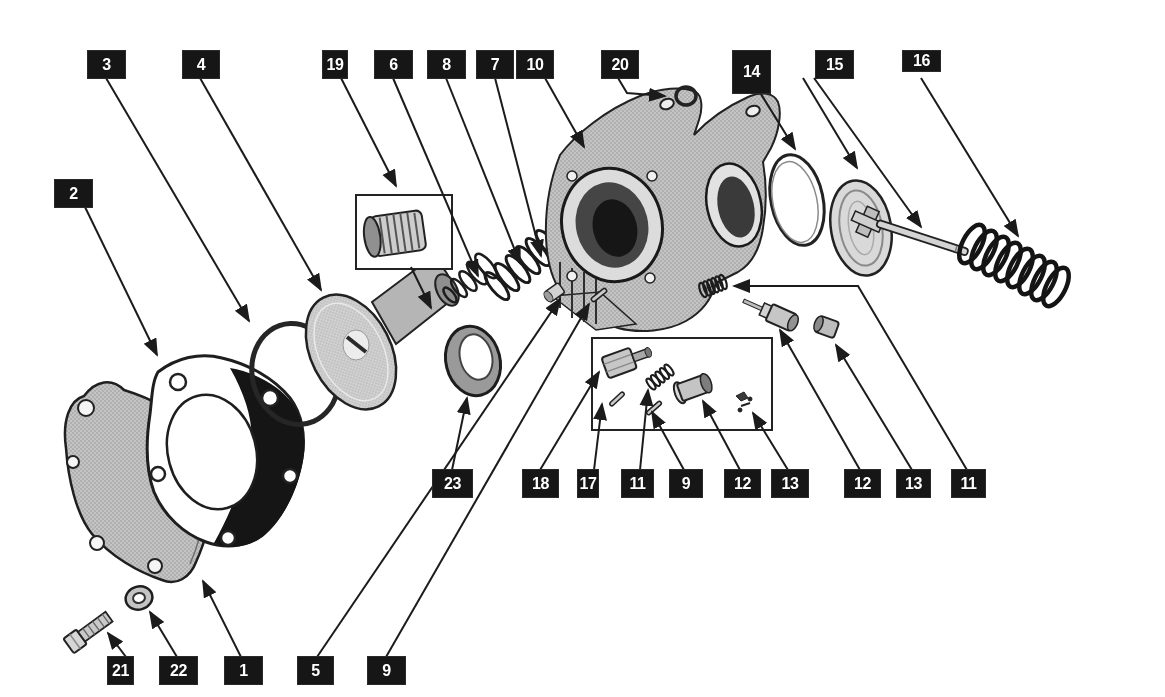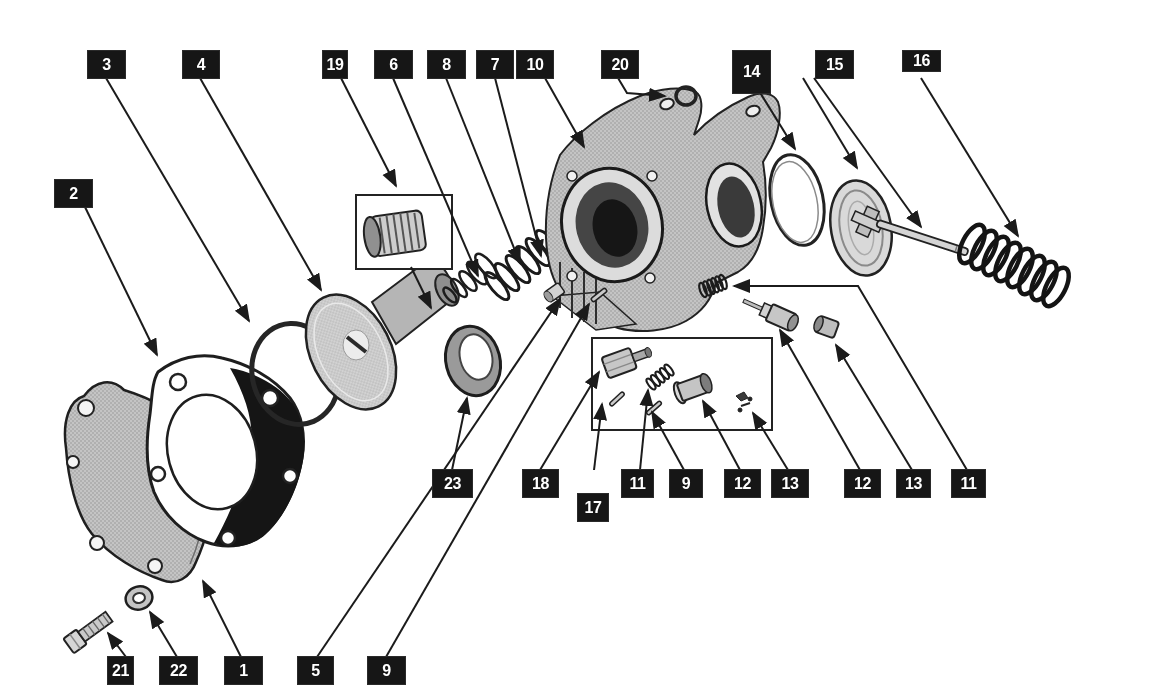--- a/index.html
+++ b/index.html
@@ -289,21 +289,21 @@
     <div class="callout" style="left: 428px; top: 51px; width: 37px; height: 27px;">8</div>
     <div class="callout" style="left: 477px; top: 51px; width: 36px; height: 27px;">7</div>
     <div class="callout" style="left: 517px; top: 51px; width: 36px; height: 27px;">10</div>
     <div class="callout" style="left: 602px; top: 51px; width: 36px; height: 27px;">20</div>
     <div class="callout" style="left: 733px; top: 51px; width: 37px; height: 42px;">14</div>
     <div class="callout" style="left: 788px; top: 51px; width: 37px; height: 27px; margin-left: 28px;">15</div>
     <div class="callout" style="left: 903px; top: 51px; width: 37px; height: 20px;">16</div>
     <div class="callout" style="left: 55px; top: 180px; width: 37px; height: 27px;">2</div>
     <div class="callout" style="left: 433px; top: 470px; width: 39px; height: 27px; text-align: center;">23</div>
     <div class="callout" style="left: 523px; top: 470px; width: 35px; height: 27px;">18</div>
-    <div class="callout" style="left: 578px; top: 470px; width: 30px; height: 27px; margin-top: 24px;">17</div>
+    <div class="callout" style="left: 578px; top: 470px; width: 20px; height: 27px;">17</div>
     <div class="callout" style="left: 622px; top: 470px; width: 31px; height: 27px;">11</div>
     <div class="callout" style="left: 670px; top: 470px; width: 32px; height: 27px;">9</div>
     <div class="callout" style="left: 725px; top: 470px; width: 35px; height: 27px;">12</div>
     <div class="callout" style="left: 772px; top: 470px; width: 36px; height: 27px;">13</div>
     <div class="callout" style="left: 845px; top: 470px; width: 35px; height: 27px;">12</div>
     <div class="callout" style="left: 897px; top: 470px; width: 33px; height: 27px;">13</div>
     <div class="callout" style="left: 952px; top: 470px; width: 33px; height: 27px;">11</div>
     <div class="callout" style="left: 108px; top: 657px; width: 25px; height: 27px;">21</div>
     <div class="callout" style="left: 160px; top: 657px; width: 37px; height: 27px;">22</div>
     <div class="callout" style="left: 225px; top: 657px; width: 37px; height: 27px;">1</div>

